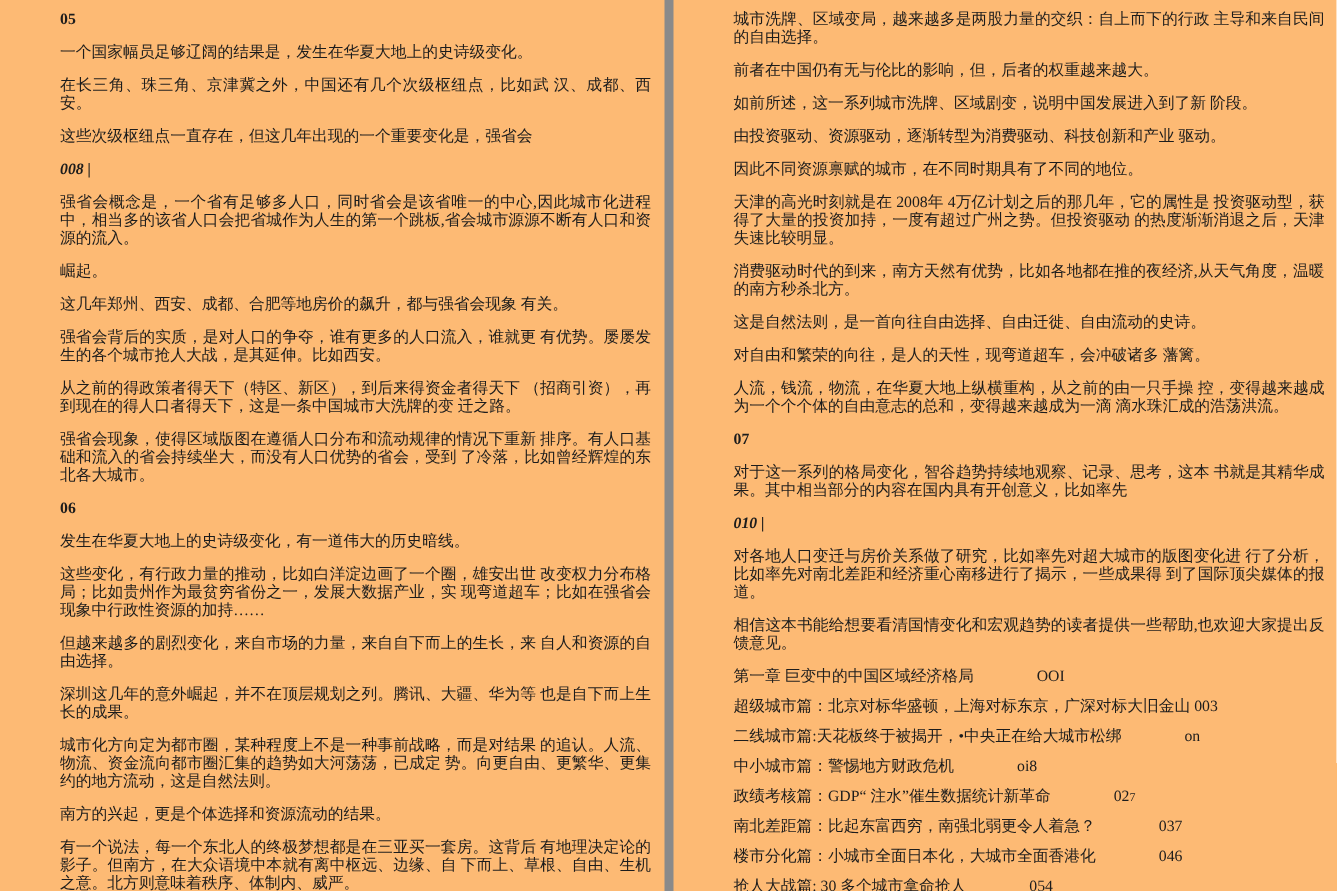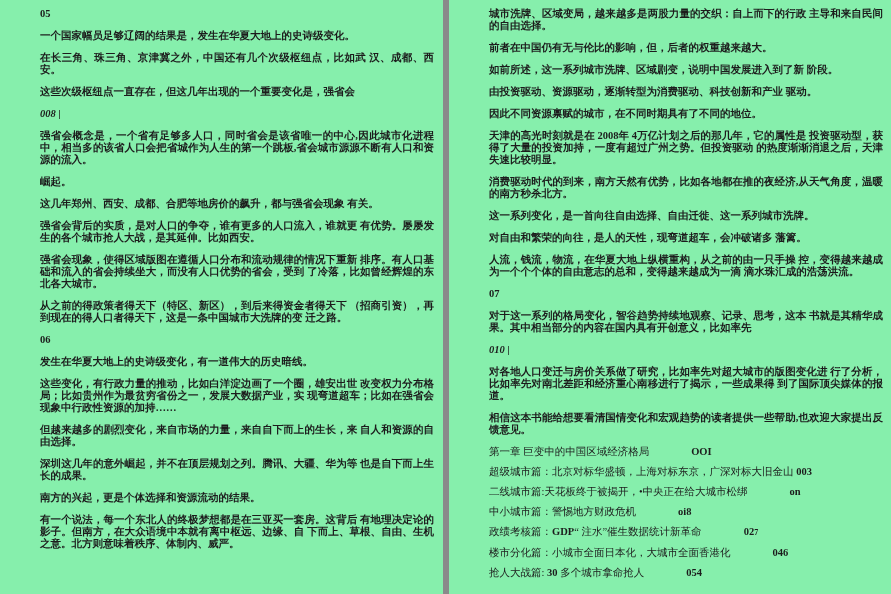--- a/index.html
+++ b/index.html
@@ -8,73 +8,75 @@
     position:relative; width:891px; height:594px; background:#ffffff;
     font-family:"Liberation Serif","DejaVu Serif",serif;
     color:#1c1c1c;
   }
   .page {
     position:absolute; top:8px; width:394px;
     font-size:10.5px; line-height:12px; text-align:justify;
   }
   .page-left  { left:40px; }
   .page-right { left:489px; }
-  .page p { margin:0 0 10px 0;font-weight:bold; }
+  .page p { margin:0 0 10px 0; }
   p.h        { font-weight:bold; }
   p.pagemark { font-weight:bold; font-style:italic; }
   .toc-line  { margin:0 0 8px 0; white-space:nowrap; text-align:left; }
   .toc-gap   { display:inline-block; width:42px; }
-  .b     { font-weight:bold;text-align:center; }
+  .b     { font-weight:normal;text-align:center; }
   .small { font-size:8px; }
   .divider {
     position:absolute; left:443px; top:0; width:6px; height:594px;
   }
 </style>
 </head>
 <body>
 
-<div class="doc" style="color: rgb(28, 28, 28); background: #86efac;">
+<div class="doc" style="color: rgb(28, 28, 28); background: #fdba74;">
   <div class="page page-left">
       <p class="h">05</p>
       <p class="p">一个国家幅员足够辽阔的结果是，发生在华夏大地上的史诗级变化。</p>
       <p class="p">在长三角、珠三角、京津冀之外，中国还有几个次级枢纽点，比如武 汉、成都、西安。</p>
       <p class="p">这些次级枢纽点一直存在，但这几年出现的一个重要变化是，强省会</p>
       <p class="pagemark">008 |</p>
       <p class="p">强省会概念是，一个省有足够多人口，同时省会是该省唯一的中心,因此城市化进程中，相当多的该省人口会把省城作为人生的第一个跳板,省会城市源源不断有人口和资源的流入。</p>
       <p class="p">崛起。</p>
       <p class="p">这几年郑州、西安、成都、合肥等地房价的飙升，都与强省会现象 有关。</p>
       <p class="p">强省会背后的实质，是对人口的争夺，谁有更多的人口流入，谁就更 有优势。屡屡发生的各个城市抢人大战，是其延伸。比如西安。</p>
+      <p class="p">从之前的得政策者得天下（特区、新区），到后来得资金者得天下 （招商引资），再到现在的得人口者得天下，这是一条中国城市大洗牌的变 迁之路。</p>
       <p class="p">强省会现象，使得区域版图在遵循人口分布和流动规律的情况下重新 排序。有人口基础和流入的省会持续坐大，而没有人口优势的省会，受到 了冷落，比如曾经辉煌的东北各大城市。</p>
-      <p class="p">从之前的得政策者得天下（特区、新区），到后来得资金者得天下 （招商引资），再到现在的得人口者得天下，这是一条中国城市大洗牌的变 迁之路。</p>
       <p class="h">06</p>
       <p class="p">发生在华夏大地上的史诗级变化，有一道伟大的历史暗线。</p>
       <p class="p">这些变化，有行政力量的推动，比如白洋淀边画了一个圈，雄安出世 改变权力分布格局；比如贵州作为最贫穷省份之一，发展大数据产业，实 现弯道超车；比如在强省会现象中行政性资源的加持……</p>
       <p class="p">但越来越多的剧烈变化，来自市场的力量，来自自下而上的生长，来 自人和资源的自由选择。</p>
       <p class="p">深圳这几年的意外崛起，并不在顶层规划之列。腾讯、大疆、华为等 也是自下而上生长的成果。</p>
+      <p class="p">城市化方向定为都市圈，某种程度上不是一种事前战略，而是对结果 的追认。人流、物流、资金流向都市圈汇集的趋势如大河荡荡，已成定 势。向更自由、更繁华、更集约的地方流动，这是自然法则。</p>
       <p class="p">南方的兴起，更是个体选择和资源流动的结果。</p>
       <p class="p">有一个说法，每一个东北人的终极梦想都是在三亚买一套房。这背后 有地理决定论的影子。但南方，在大众语境中本就有离中枢远、边缘、自 下而上、草根、自由、生机之意。北方则意味着秩序、体制内、威严。</p>
     </div>
   <div class="divider" style="background: rgb(138, 138, 138);"></div>
   <div class="page page-right">
       <p class="p">城市洗牌、区域变局，越来越多是两股力量的交织：自上而下的行政 主导和来自民间的自由选择。</p>
       <p class="p">前者在中国仍有无与伦比的影响，但，后者的权重越来越大。</p>
       <p class="p">如前所述，这一系列城市洗牌、区域剧变，说明中国发展进入到了新 阶段。</p>
       <p class="p">由投资驱动、资源驱动，逐渐转型为消费驱动、科技创新和产业 驱动。</p>
       <p class="p">因此不同资源禀赋的城市，在不同时期具有了不同的地位。</p>
       <p class="p">天津的高光时刻就是在 2008年 4万亿计划之后的那几年，它的属性是 投资驱动型，获得了大量的投资加持，一度有超过广州之势。但投资驱动 的热度渐渐消退之后，天津失速比较明显。</p>
       <p class="p">消费驱动时代的到来，南方天然有优势，比如各地都在推的夜经济,从天气角度，温暖的南方秒杀北方。</p>
-      <p class="p">这一系列变化，是一首向往自由选择、自由迁徙、这一系列城市洗牌。</p>
+      <p class="p">这是自然法则，是一首向往自由选择、自由迁徙、自由流动的史诗。</p>
       <p class="p">对自由和繁荣的向往，是人的天性，现弯道超车，会冲破诸多 藩篱。</p>
       <p class="p">人流，钱流，物流，在华夏大地上纵横重构，从之前的由一只手操 控，变得越来越成为一个个个体的自由意志的总和，变得越来越成为一滴 滴水珠汇成的浩荡洪流。</p>
       <p class="h">07</p>
       <p class="p">对于这一系列的格局变化，智谷趋势持续地观察、记录、思考，这本 书就是其精华成果。其中相当部分的内容在国内具有开创意义，比如率先</p>
       <p class="pagemark">010 |</p>
       <p class="p">对各地人口变迁与房价关系做了研究，比如率先对超大城市的版图变化进 行了分析，比如率先对南北差距和经济重心南移进行了揭示，一些成果得 到了国际顶尖媒体的报道。</p>
       <p class="p">相信这本书能给想要看清国情变化和宏观趋势的读者提供一些帮助,也欢迎大家提出反馈意见。</p>
       <div class="toc-line"><span class="">第一章 巨变中的中国区域经济格局</span><span class="toc-gap"></span><span class="b">OOI</span></div>
       <div class="toc-line"><span class="">超级城市篇：北京对标华盛顿，上海对标东京，广深对标大旧金山 </span><span class="b">003</span></div>
       <div class="toc-line"><span class="">二线城市篇:天花板终于被揭开，•中央正在给大城市松绑</span><span class="toc-gap"></span><span class="b">on</span></div>
       <div class="toc-line"><span class="">中小城市篇：警惕地方财政危机</span><span class="toc-gap"></span><span class="b">oi8</span></div>
       <div class="toc-line"><span class="">政绩考核篇：</span><span class="b">GDP</span><span class="">“ 注水”催生数据统计新革命</span><span class="toc-gap"></span><span class="b">02</span><span class="b small">7</span></div>
+      <div class="toc-line"><span class="">南北差距篇：比起东富西穷，南强北弱更令人着急？</span><span class="toc-gap"></span><span class="b">037</span></div>
       <div class="toc-line"><span class="">楼市分化篇：小城市全面日本化，大城市全面香港化</span><span class="toc-gap"></span><span class="b">046</span></div>
       <div class="toc-line"><span class="">抢人大战篇: </span><span class="b">30</span><span class=""> 多个城市拿命抢人</span><span class="toc-gap"></span><span class="b">054</span></div>
     </div>
 </div>
 
 </body></html>

